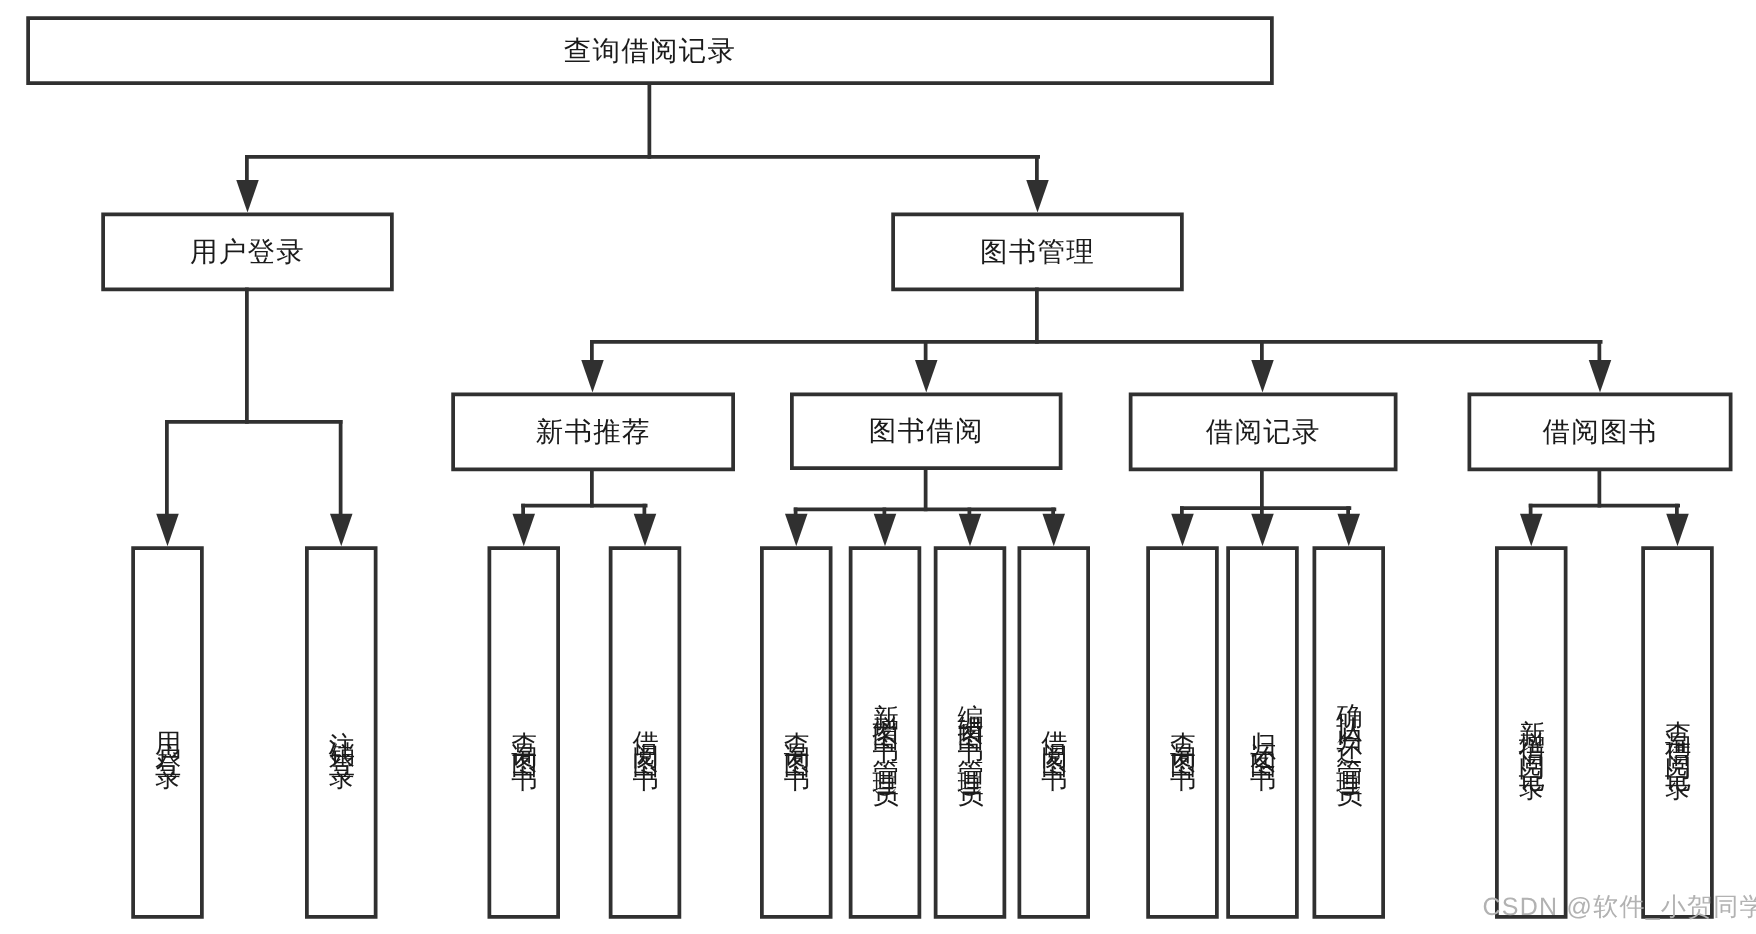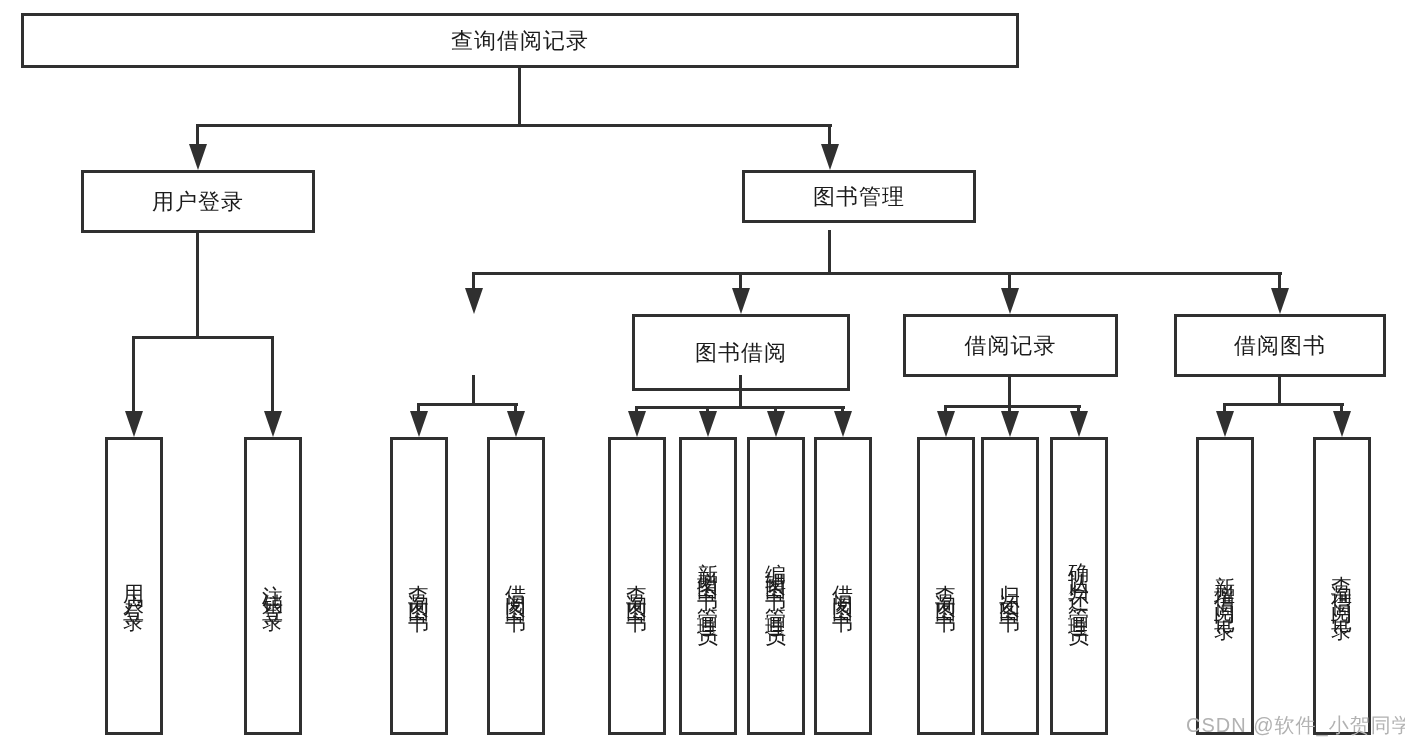--- a/index.html
+++ b/index.html
@@ -28,21 +28,21 @@
   <div class="v" style="left:518px;top:66px;height:61px;"></div>
   <div class="h" style="left:196px;top:124px;width:636px;"></div>
   <div class="v" style="left:196px;top:124px;height:23px;"></div>
   <div class="ah" style="left:189px;top:144px;"></div>
   <div class="v" style="left:828px;top:124px;height:23px;"></div>
   <div class="ah" style="left:821px;top:144px;"></div>
 
   <div class="box" style="left:81px;top:170px;width:234px;height:63px;">
     <span class="hlabel">用户登录</span>
   </div>
-  <div class="box" style="left:742px;top:170px;width:234px;height:53px;">
+  <div class="box" style="left:713px;top:170px;width:234px;height:63px;">
     <span class="hlabel">图书管理</span>
   </div>
 
   <div class="v" style="left:196px;top:230px;height:109px;"></div>
   <div class="h" style="left:132px;top:336px;width:142px;"></div>
   <div class="v" style="left:132px;top:336px;height:78px;"></div>
   <div class="ah" style="left:125px;top:411px;"></div>
   <div class="v" style="left:271px;top:336px;height:78px;"></div>
   <div class="ah" style="left:264px;top:411px;"></div>
 
@@ -50,21 +50,24 @@
   <div class="h" style="left:472px;top:272px;width:810px;"></div>
   <div class="v" style="left:472px;top:272px;height:19px;"></div>
   <div class="ah" style="left:465px;top:288px;"></div>
   <div class="v" style="left:739px;top:272px;height:19px;"></div>
   <div class="ah" style="left:732px;top:288px;"></div>
   <div class="v" style="left:1008px;top:272px;height:19px;"></div>
   <div class="ah" style="left:1001px;top:288px;"></div>
   <div class="v" style="left:1278px;top:272px;height:19px;"></div>
   <div class="ah" style="left:1271px;top:288px;"></div>
 
-  <div class="box" style="left:632px;top:314px;width:218px;height:77px;">
+  <div class="box" style="left:361px;top:314px;width:227px;height:63px;">
+    <span class="hlabel">新书推荐</span>
+  </div>
+  <div class="box" style="left:632px;top:314px;width:218px;height:62px;">
     <span class="hlabel">图书借阅</span>
   </div>
   <div class="box" style="left:903px;top:314px;width:215px;height:63px;">
     <span class="hlabel">借阅记录</span>
   </div>
   <div class="box" style="left:1174px;top:314px;width:212px;height:63px;">
     <span class="hlabel">借阅图书</span>
   </div>
 
   <div class="v" style="left:472px;top:375px;height:31px;"></div>

